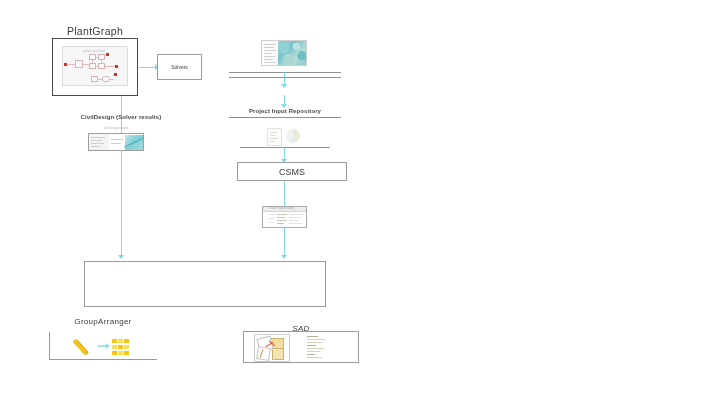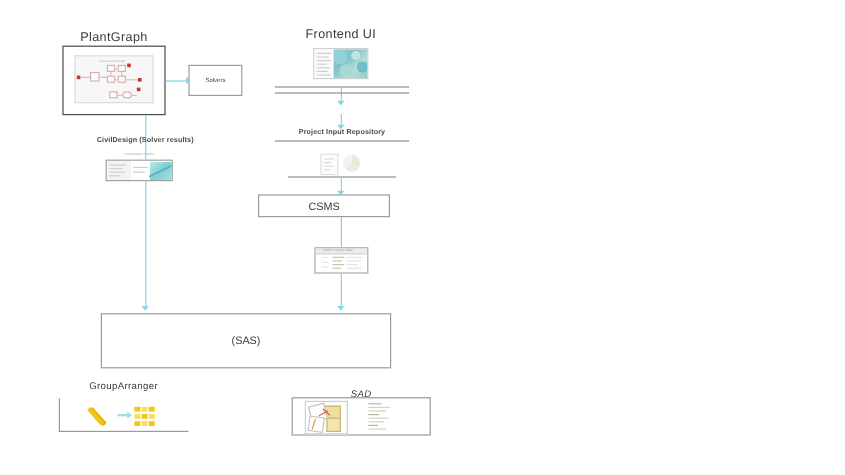--- a/index.html
+++ b/index.html
@@ -196,21 +196,20 @@
       <div class="cd-row" style="left:2px;top:9px;width:10px;"></div>
     </div>
     <div id="cd-map">
         <div class="diag"></div>
       </div>
   </div>
 
   <div class="vline" style="left:121px;top:151px;height:106px;"></div>
   <div class="arrow-down" style="left:118px;top:255px;"></div>
 
-  <div class="abs label lg" style="left:234px;top:23px;width:100px;">Frontend UI</div>
 
   <div class="abs" id="fe-thumb">
     <div id="fe-left">
       <div class="fe-line" style="left:2px;top:3px;width:12px;"></div>
       <div class="fe-line" style="left:2px;top:6px;width:10px;"></div>
       <div class="fe-line" style="left:2px;top:9px;width:12px;"></div>
       <div class="fe-line" style="left:2px;top:12px;width:8px;"></div>
       <div class="fe-line" style="left:2px;top:15px;width:11px;"></div>
       <div class="fe-line" style="left:2px;top:18px;width:9px;"></div>
       <div class="fe-line" style="left:2px;top:21px;width:12px;"></div>
@@ -237,21 +236,21 @@
       <div class="pir-docline" style="left:2px;top:9px;width:8px;"></div>
       <div class="pir-docline" style="left:2px;top:12px;width:5px;"></div>
     </div>
     <div class="pir-pie"></div>
   </div>
 
   <div class="sep" style="left:240px;top:147px;width:90px;"></div>
   <div class="vline" style="left:284px;top:147px;height:14px;"></div>
   <div class="arrow-down" style="left:281px;top:159px;"></div>
 
-  <div class="abs box thin" style="left:215px;top:162px;width:110px;height:19px;">
+  <div class="abs box thin" style="left:237px;top:162px;width:110px;height:19px;">
     <div class="boxlabel">CSMS</div>
   </div>
 
   <div class="vline" style="left:284px;top:181px;height:25px;"></div>
 
   <div class="abs" id="csms-thumb">
     <div class="bar"></div>
     <div class="bartxt">CSMS output table</div>
     <div class="csms-row" style="left:14px;top:7px;width:10px;"></div>
     <div class="csms-rowlt" style="left:26px;top:7px;width:14px;"></div>
@@ -264,21 +263,20 @@
     <div class="csms-rowlt" style="left:5px;top:7px;width:6px;"></div>
     <div class="csms-rowlt" style="left:5px;top:11px;width:6px;"></div>
     <div class="csms-rowlt" style="left:5px;top:15px;width:6px;"></div>
   </div>
 
   <div class="vline" style="left:284px;top:228px;height:29px;"></div>
   <div class="arrow-down" style="left:281px;top:255px;"></div>
 
   <div class="abs box thin" id="sas-box">
     <div id="sas-title">
-      <span class="l2">(SAS)</span>
     </div>
   </div>
 
   <div class="abs label md" style="left:49px;top:317px;width:108px;">GroupArranger</div>
   <div class="bracket" id="ga-bracket"></div>
   <div id="ga-icon">
     <div id="ga-bar"></div>
     <div id="ga-arrow"></div>
     <div id="ga-arrowhead"></div>
     <div id="ga-grid">

